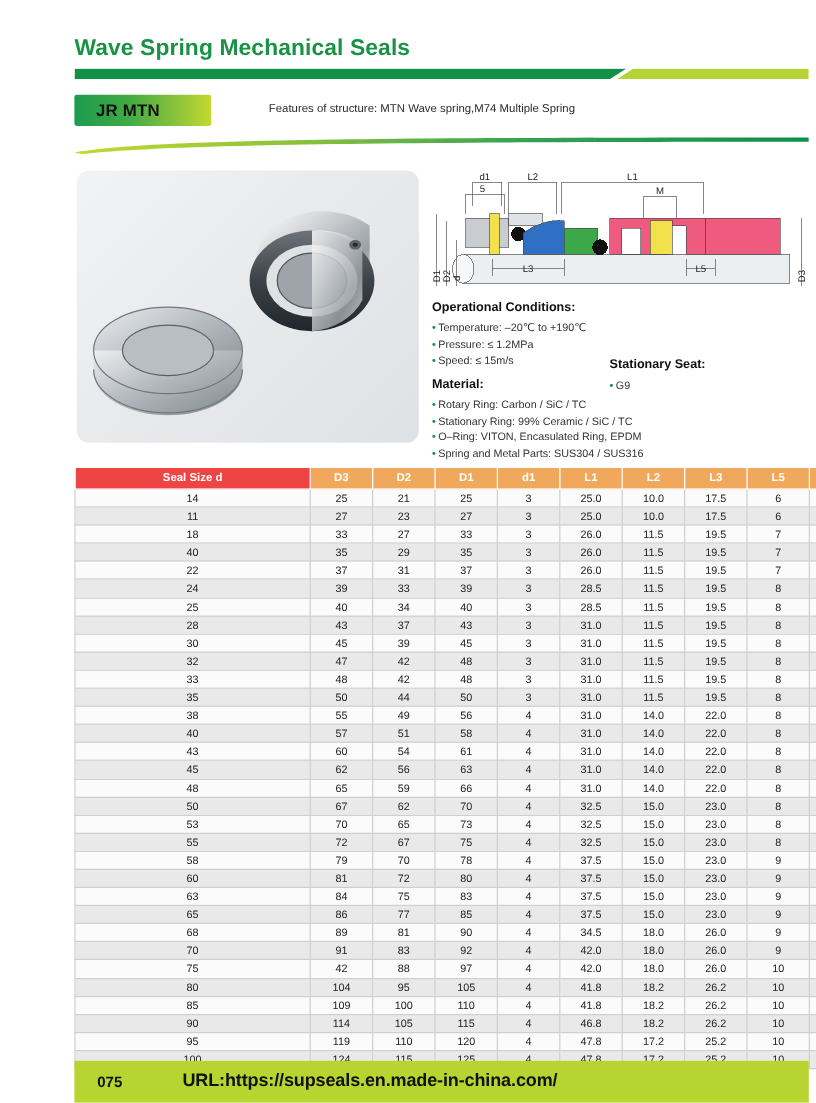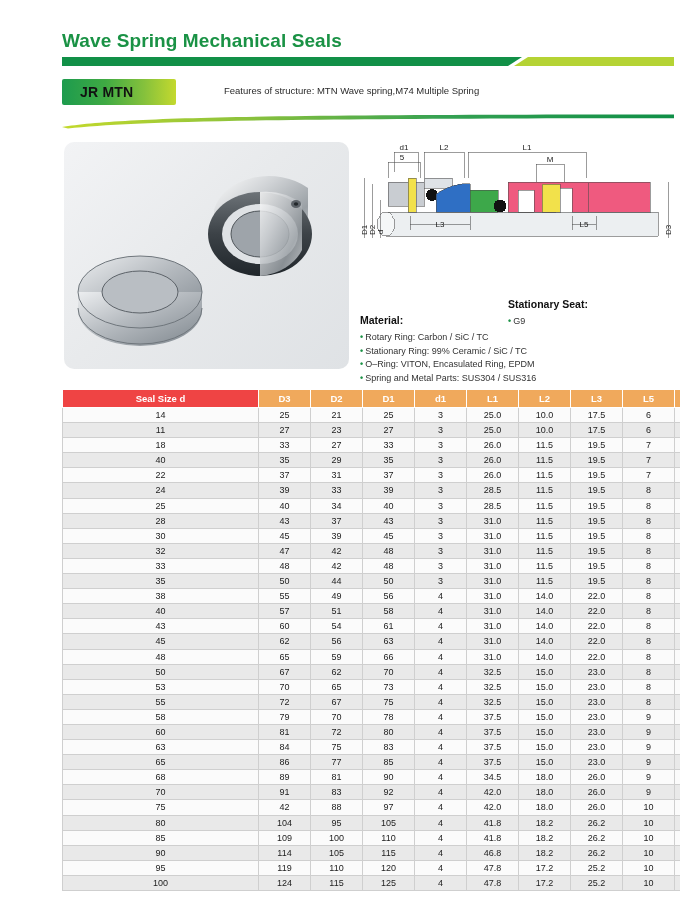--- a/index.html
+++ b/index.html
@@ -220,20 +220,28 @@
       <text x="192" y="24">M</text>
       <text x="82" y="89">L3</text>
       <text x="226" y="89">L5</text>
       <text transform="translate(9,92) rotate(-90)">D1</text>
       <text transform="translate(17,92) rotate(-90)">D2</text>
       <text transform="translate(25,94) rotate(-90)">d</text>
       <text transform="translate(313,92) rotate(-90)">D3</text>
     </g>
   </svg>
 
+  <div id="opcond">
+    <div class="spec-h">Operational Conditions:</div>
+    <div class="spec-list">
+      <div class="spec-li"><span class="b">•</span><span>Temperature: –20℃ to +190℃</span></div>
+      <div class="spec-li"><span class="b">•</span><span>Pressure: ≤ 1.2MPa</span></div>
+      <div class="spec-li"><span class="b">•</span><span>Speed: ≤ 15m/s</span></div>
+    </div>
+  </div>
 
   <div id="statseat">
     <div class="spec-h">Stationary Seat:</div>
     <div class="spec-list">
       <div class="spec-li"><span class="b">•</span><span>G9</span></div>
     </div>
   </div>
 
   <div id="material">
     <div class="spec-h">Material:</div>
@@ -655,14 +663,18 @@
             <td>47.8</td>
             <td>17.2</td>
             <td>25.2</td>
             <td>10</td>
             <td>M8</td>
           </tr>
         </tbody>
     </table>
   </div>
 
+  <div class="footer">
+    <div class="pg">075</div>
+    <div class="url">URL:https://supseals.en.made-in-china.com/</div>
+  </div>
 
 </div>
 
 </body></html>

